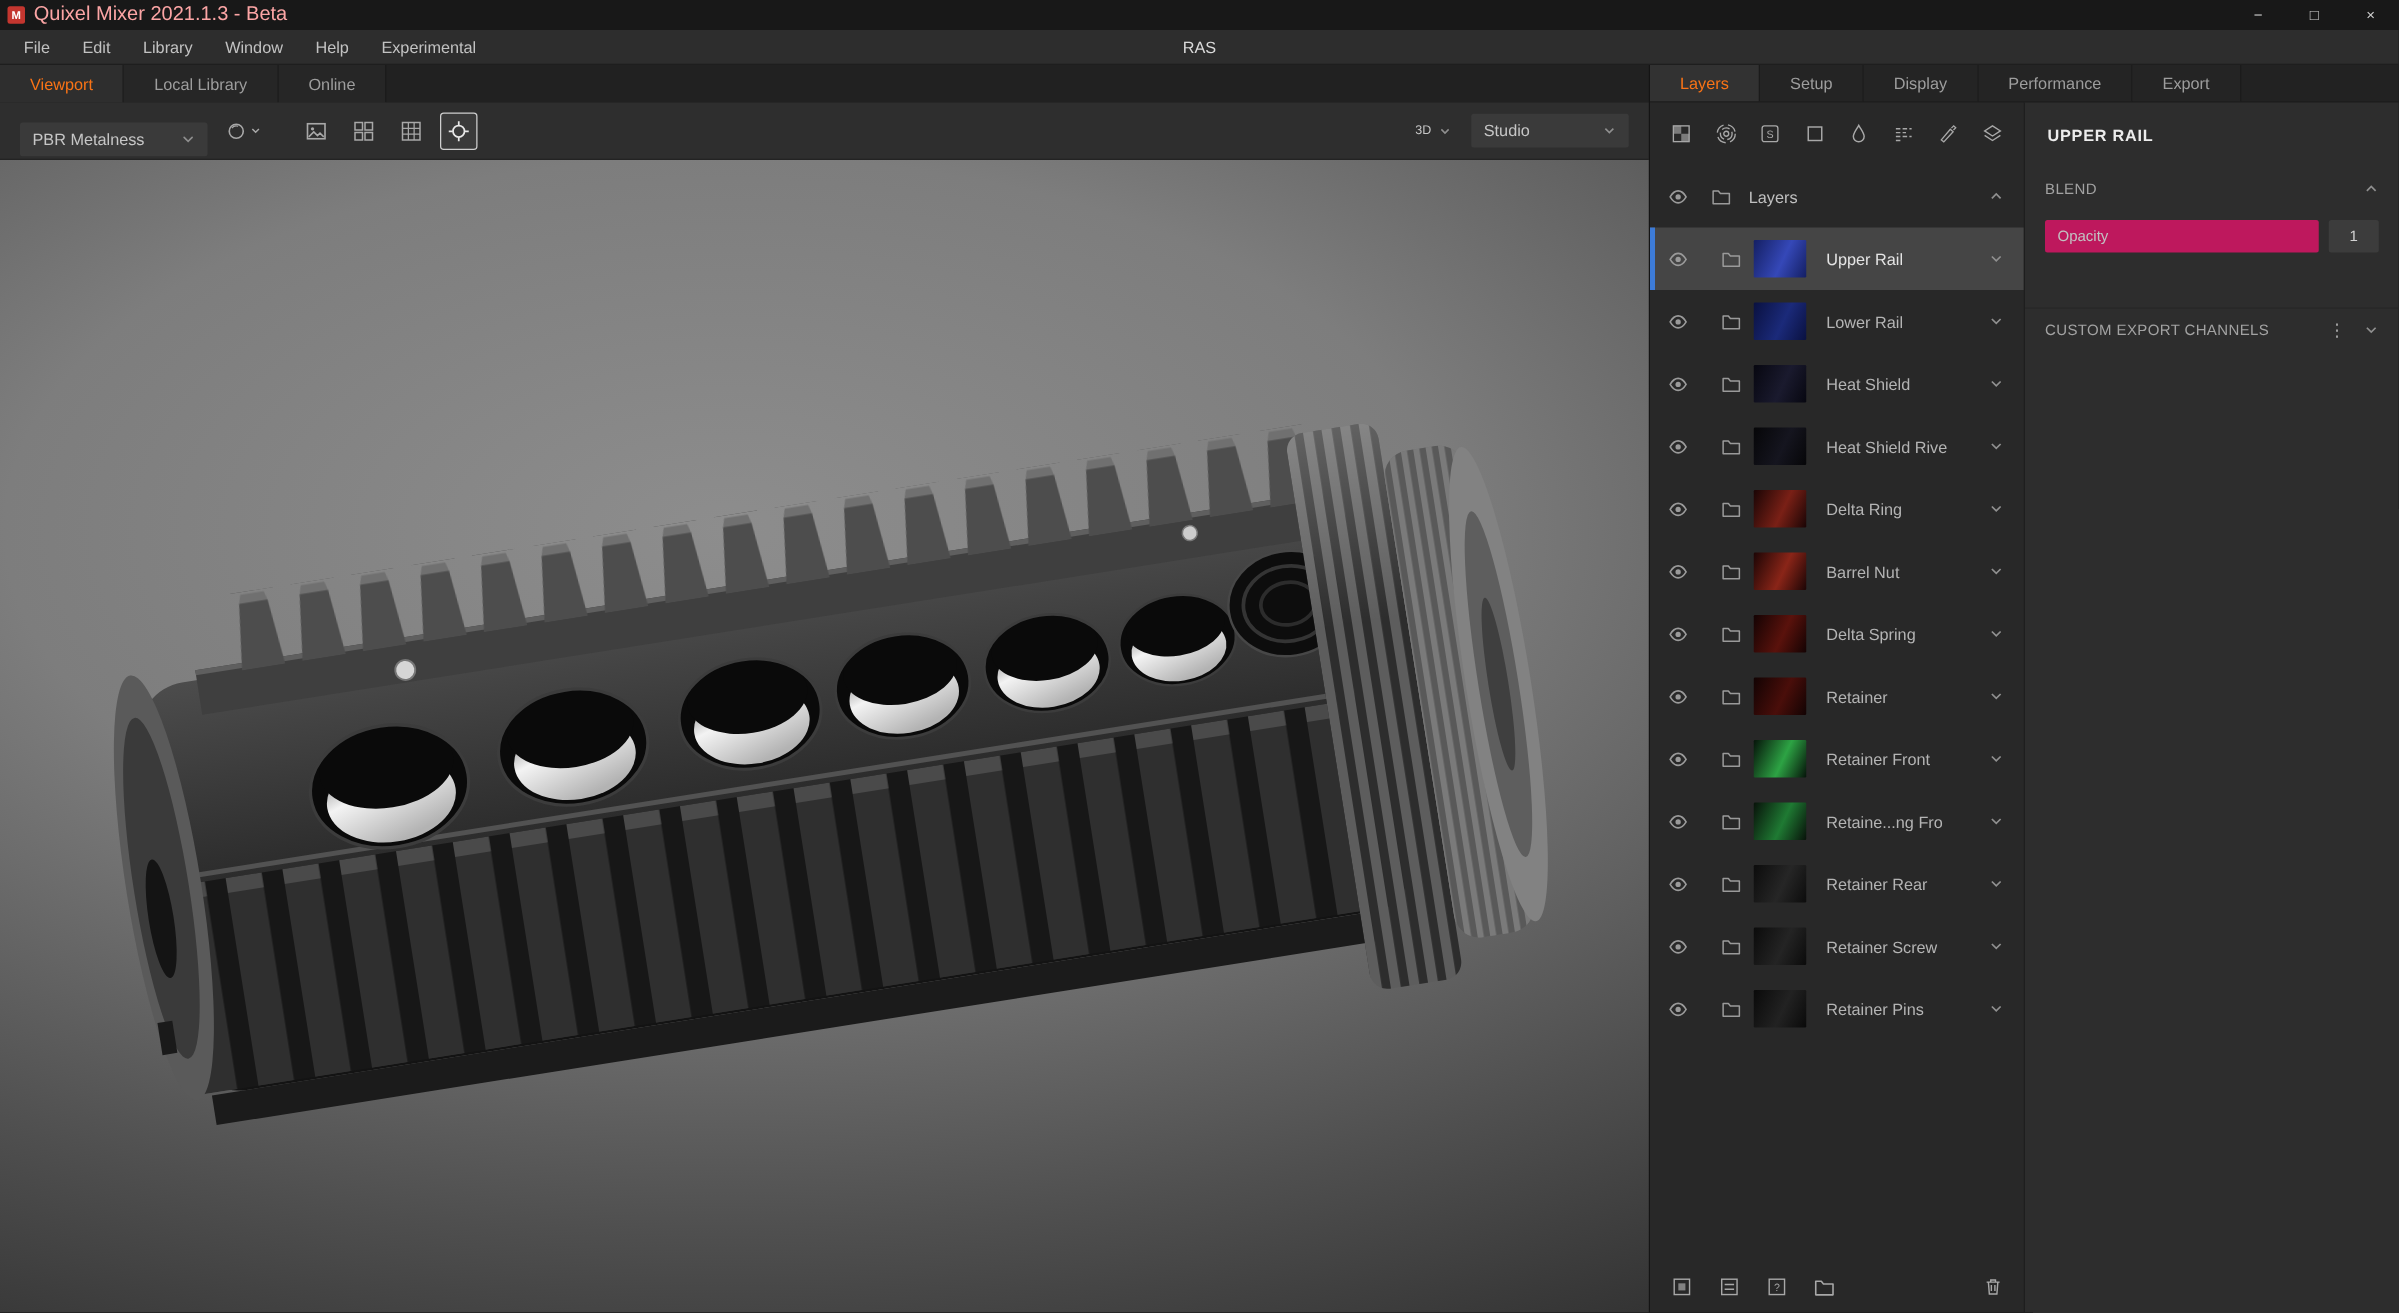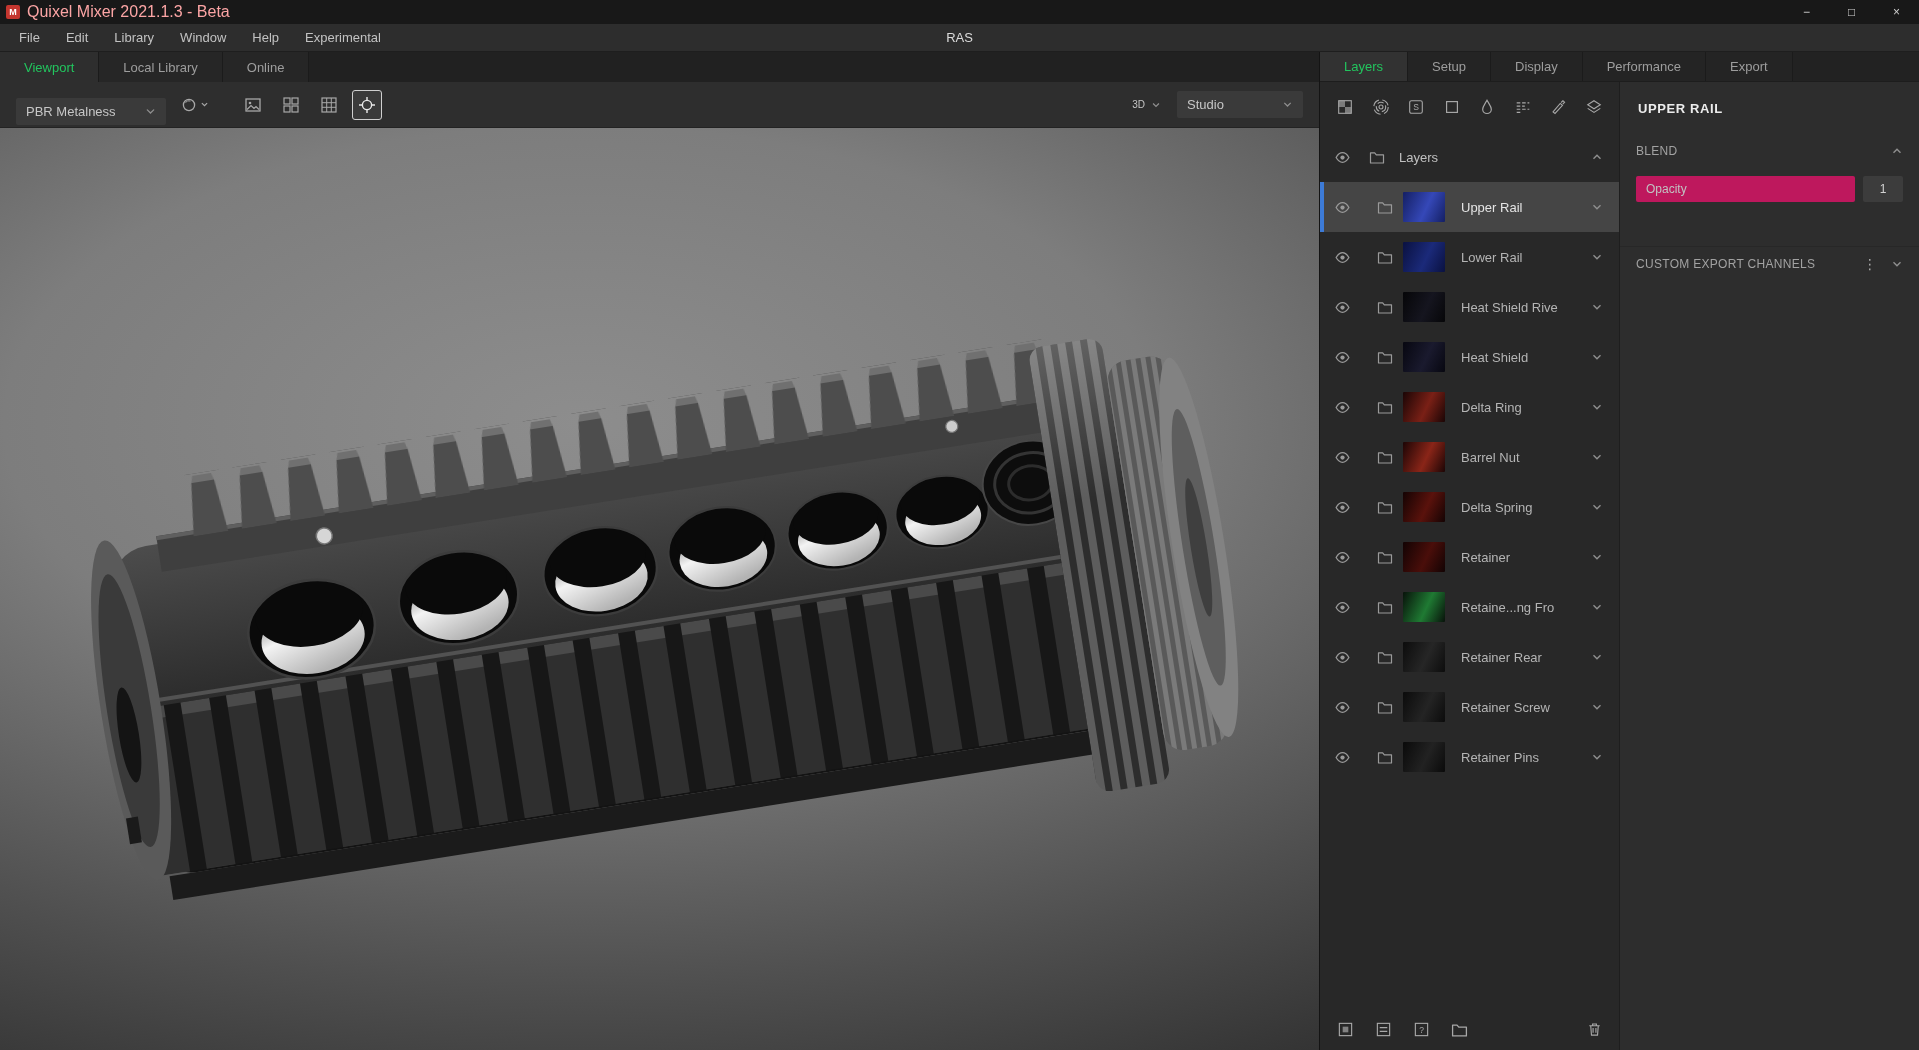--- a/index.html
+++ b/index.html
@@ -19,21 +19,21 @@
   .menu-item { padding:0 13px; line-height:27px; font-size:13px; color:#c2c2c2; cursor:default; }
   .project-title { position:absolute; left:0; right:0; text-align:center; font-size:13px; color:#dadada; pointer-events:none; }
 
   .main { flex:1; display:flex; min-height:0; }
   .left-col { width:1320px; flex:0 0 auto; display:flex; flex-direction:column; border-right:1px solid #141414; }
   .right-col { flex:1; display:flex; flex-direction:column; min-width:0; }
 
   
   .tabbar { height:30px; background:#212121; display:flex; flex:0 0 auto; }
   .tab { padding:0 24px; display:flex; align-items:center; font-size:13px; color:#9d9d9d; background:#262626; border-right:1px solid #1b1b1b; white-space:nowrap; }
-  .tab.active { background:#2e2e2e; color:#22c55e; }
+  .tab.active { background:#2e2e2e; color:#f97316; }
   .right-col .tabbar { background:#222; border-bottom:1px solid #1d1d1d; }
   .right-col .tab { background:#242424; }
   .right-col .tab.active { background:#323232; }
 
   
   .toolbar { height:46px; background:#2e2e2e; border-bottom:1px solid #232323; display:flex; align-items:center; padding:0 16px; gap:8px; flex:0 0 auto; }
   .dropdown { height:27px; background:#3a3a3a; border-radius:2px; display:flex; align-items:center; padding:0 10px; font-size:13px; color:#c6c6c6; }
   .dropdown .chev { margin-left:auto; }
   .dd-pbr { width:150px;margin-top:14px; }
   .dd-env { width:126px; }
@@ -432,60 +432,60 @@
       <svg class="gl" width="17" height="17" viewBox="0 0 16 16">
                       <path d="M8 3.5C4.6 3.5 2 8 2 8s2.6 4.5 6 4.5S14 8 14 8 11.4 3.5 8 3.5z" fill="none" stroke="currentColor" stroke-width="1.2"></path>
                       <circle cx="8" cy="8" r="2" fill="currentColor"></circle>
                     </svg>
     </span>
     <span class="folder">
       <svg class="gl" width="16" height="14" viewBox="0 0 16 14">
                       <path d="M1.5 2.8h4.2l1.6 2h7.2v8.2h-13z" fill="none" stroke="currentColor" stroke-width="1.2" stroke-linejoin="round"></path>
                     </svg>
     </span>
+    <span class="thumb" style="background: linear-gradient(115deg, rgb(7, 7, 16) 0%, rgb(26, 26, 46) 55%, rgb(7, 7, 16) 100%);"></span>
+    <span class="layer-label">Heat Shield</span>
+    <span class="chev">
+      <svg class="gl" width="12" height="12" viewBox="0 0 12 12">
+                      <path d="M2.5 4.2 6 7.7 9.5 4.2" fill="none" stroke="currentColor" stroke-width="1.4"></path>
+                    </svg>
+    </span>
+  </div>
+                <div class="layer-row">
+    <span class="eye">
+      <svg class="gl" width="17" height="17" viewBox="0 0 16 16">
+                      <path d="M8 3.5C4.6 3.5 2 8 2 8s2.6 4.5 6 4.5S14 8 14 8 11.4 3.5 8 3.5z" fill="none" stroke="currentColor" stroke-width="1.2"></path>
+                      <circle cx="8" cy="8" r="2" fill="currentColor"></circle>
+                    </svg>
+    </span>
+    <span class="folder">
+      <svg class="gl" width="16" height="14" viewBox="0 0 16 14">
+                      <path d="M1.5 2.8h4.2l1.6 2h7.2v8.2h-13z" fill="none" stroke="currentColor" stroke-width="1.2" stroke-linejoin="round"></path>
+                    </svg>
+    </span>
     <span class="thumb" style="background: linear-gradient(115deg, rgb(6, 6, 8) 0%, rgb(21, 21, 31) 55%, rgb(6, 6, 8) 100%);"></span>
     <span class="layer-label">Heat Shield Rive</span>
     <span class="chev">
       <svg class="gl" width="12" height="12" viewBox="0 0 12 12">
                       <path d="M2.5 4.2 6 7.7 9.5 4.2" fill="none" stroke="currentColor" stroke-width="1.4"></path>
                     </svg>
     </span>
   </div>
                 <div class="layer-row">
     <span class="eye">
       <svg class="gl" width="17" height="17" viewBox="0 0 16 16">
                       <path d="M8 3.5C4.6 3.5 2 8 2 8s2.6 4.5 6 4.5S14 8 14 8 11.4 3.5 8 3.5z" fill="none" stroke="currentColor" stroke-width="1.2"></path>
                       <circle cx="8" cy="8" r="2" fill="currentColor"></circle>
                     </svg>
     </span>
     <span class="folder">
       <svg class="gl" width="16" height="14" viewBox="0 0 16 14">
                       <path d="M1.5 2.8h4.2l1.6 2h7.2v8.2h-13z" fill="none" stroke="currentColor" stroke-width="1.2" stroke-linejoin="round"></path>
                     </svg>
     </span>
-    <span class="thumb" style="background: linear-gradient(115deg, rgb(7, 7, 16) 0%, rgb(26, 26, 46) 55%, rgb(7, 7, 16) 100%);"></span>
-    <span class="layer-label">Heat Shield</span>
-    <span class="chev">
-      <svg class="gl" width="12" height="12" viewBox="0 0 12 12">
-                      <path d="M2.5 4.2 6 7.7 9.5 4.2" fill="none" stroke="currentColor" stroke-width="1.4"></path>
-                    </svg>
-    </span>
-  </div>
-                <div class="layer-row">
-    <span class="eye">
-      <svg class="gl" width="17" height="17" viewBox="0 0 16 16">
-                      <path d="M8 3.5C4.6 3.5 2 8 2 8s2.6 4.5 6 4.5S14 8 14 8 11.4 3.5 8 3.5z" fill="none" stroke="currentColor" stroke-width="1.2"></path>
-                      <circle cx="8" cy="8" r="2" fill="currentColor"></circle>
-                    </svg>
-    </span>
-    <span class="folder">
-      <svg class="gl" width="16" height="14" viewBox="0 0 16 14">
-                      <path d="M1.5 2.8h4.2l1.6 2h7.2v8.2h-13z" fill="none" stroke="currentColor" stroke-width="1.2" stroke-linejoin="round"></path>
-                    </svg>
-    </span>
     <span class="thumb" style="background: linear-gradient(115deg, rgb(26, 5, 5) 0%, rgb(122, 32, 22) 55%, rgb(26, 5, 5) 100%);"></span>
     <span class="layer-label">Delta Ring</span>
     <span class="chev">
       <svg class="gl" width="12" height="12" viewBox="0 0 12 12">
                       <path d="M2.5 4.2 6 7.7 9.5 4.2" fill="none" stroke="currentColor" stroke-width="1.4"></path>
                     </svg>
     </span>
   </div>
                 <div class="layer-row">
     <span class="eye">
@@ -534,20 +534,40 @@
                       <circle cx="8" cy="8" r="2" fill="currentColor"></circle>
                     </svg>
     </span>
     <span class="folder">
       <svg class="gl" width="16" height="14" viewBox="0 0 16 14">
                       <path d="M1.5 2.8h4.2l1.6 2h7.2v8.2h-13z" fill="none" stroke="currentColor" stroke-width="1.2" stroke-linejoin="round"></path>
                     </svg>
     </span>
     <span class="thumb" style="background: linear-gradient(115deg, rgb(18, 3, 3) 0%, rgb(74, 14, 10) 55%, rgb(18, 3, 3) 100%);"></span>
     <span class="layer-label">Retainer</span>
+    <span class="chev">
+      <svg class="gl" width="12" height="12" viewBox="0 0 12 12">
+                      <path d="M2.5 4.2 6 7.7 9.5 4.2" fill="none" stroke="currentColor" stroke-width="1.4"></path>
+                    </svg>
+    </span>
+  </div>
+                <div class="layer-row">
+    <span class="eye">
+      <svg class="gl" width="17" height="17" viewBox="0 0 16 16">
+                      <path d="M8 3.5C4.6 3.5 2 8 2 8s2.6 4.5 6 4.5S14 8 14 8 11.4 3.5 8 3.5z" fill="none" stroke="currentColor" stroke-width="1.2"></path>
+                      <circle cx="8" cy="8" r="2" fill="currentColor"></circle>
+                    </svg>
+    </span>
+    <span class="folder">
+      <svg class="gl" width="16" height="14" viewBox="0 0 16 14">
+                      <path d="M1.5 2.8h4.2l1.6 2h7.2v8.2h-13z" fill="none" stroke="currentColor" stroke-width="1.2" stroke-linejoin="round"></path>
+                    </svg>
+    </span>
+    <span class="thumb" style="background: linear-gradient(115deg, rgb(6, 20, 10) 0%, rgb(45, 163, 68) 55%, rgb(6, 20, 10) 100%);"></span>
+    <span class="layer-label">Retainer Front</span>
     <span class="chev">
       <svg class="gl" width="12" height="12" viewBox="0 0 12 12">
                       <path d="M2.5 4.2 6 7.7 9.5 4.2" fill="none" stroke="currentColor" stroke-width="1.4"></path>
                     </svg>
     </span>
   </div>
                 <div class="layer-row">
     <span class="eye">
       <svg class="gl" width="17" height="17" viewBox="0 0 16 16">
                       <path d="M8 3.5C4.6 3.5 2 8 2 8s2.6 4.5 6 4.5S14 8 14 8 11.4 3.5 8 3.5z" fill="none" stroke="currentColor" stroke-width="1.2"></path>

